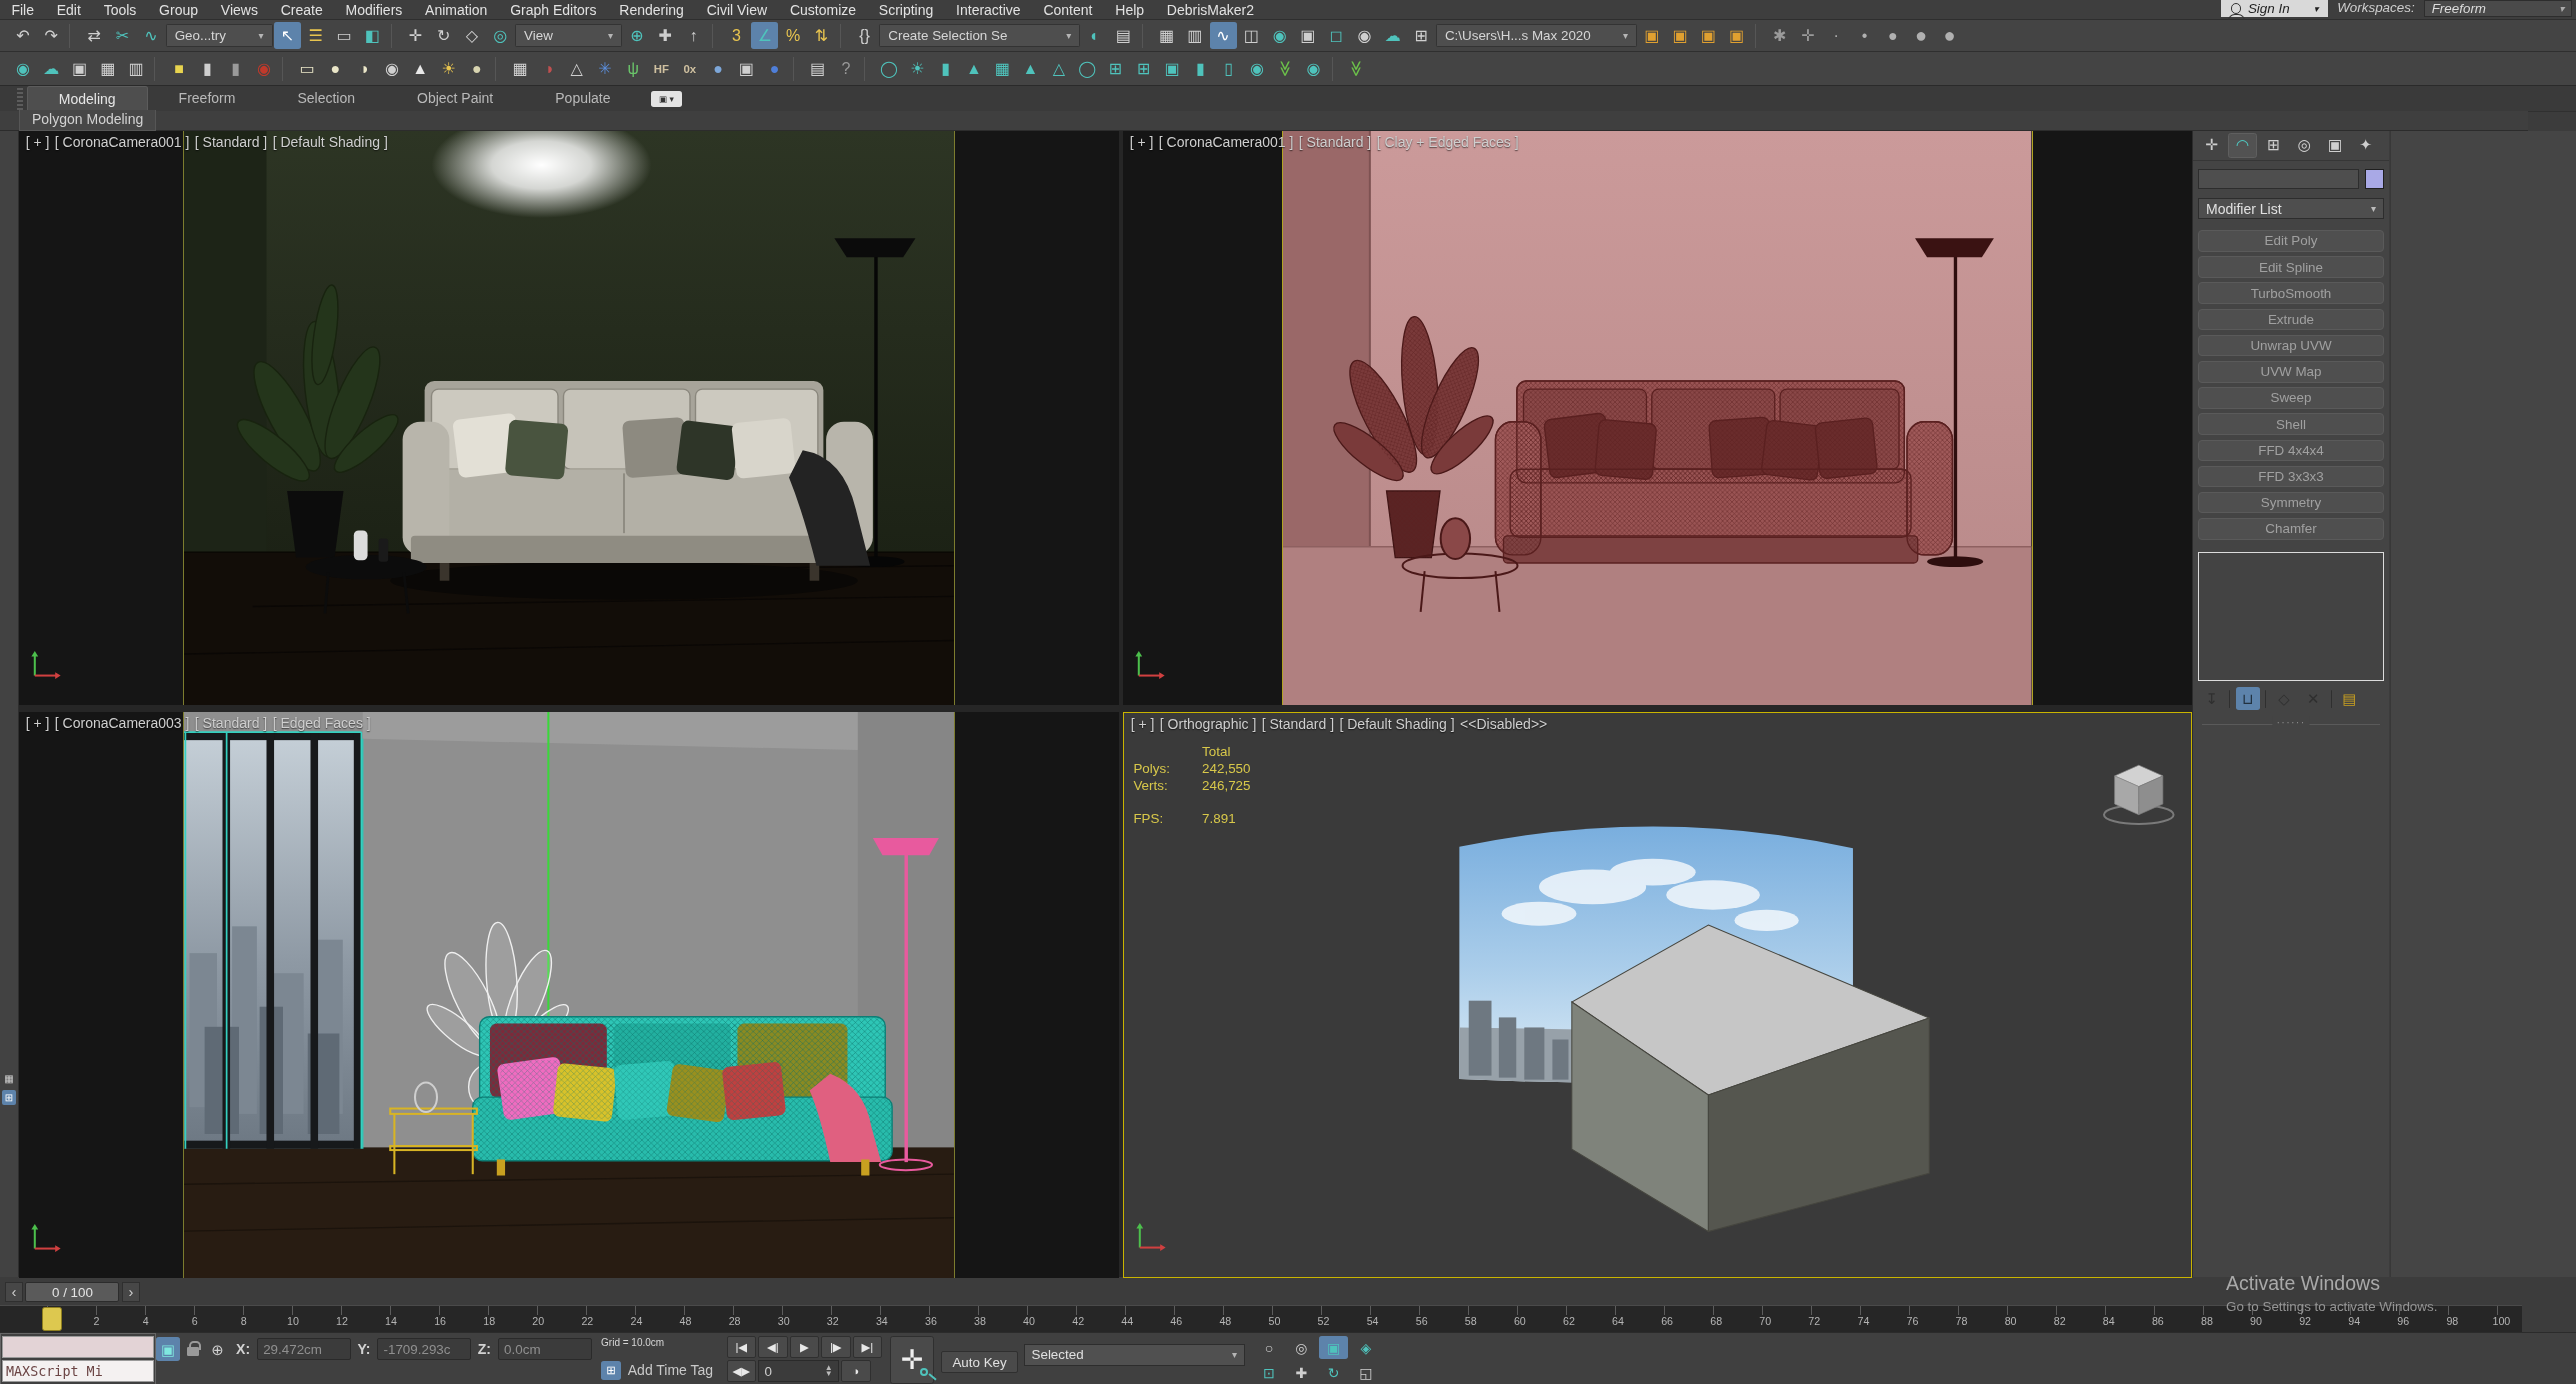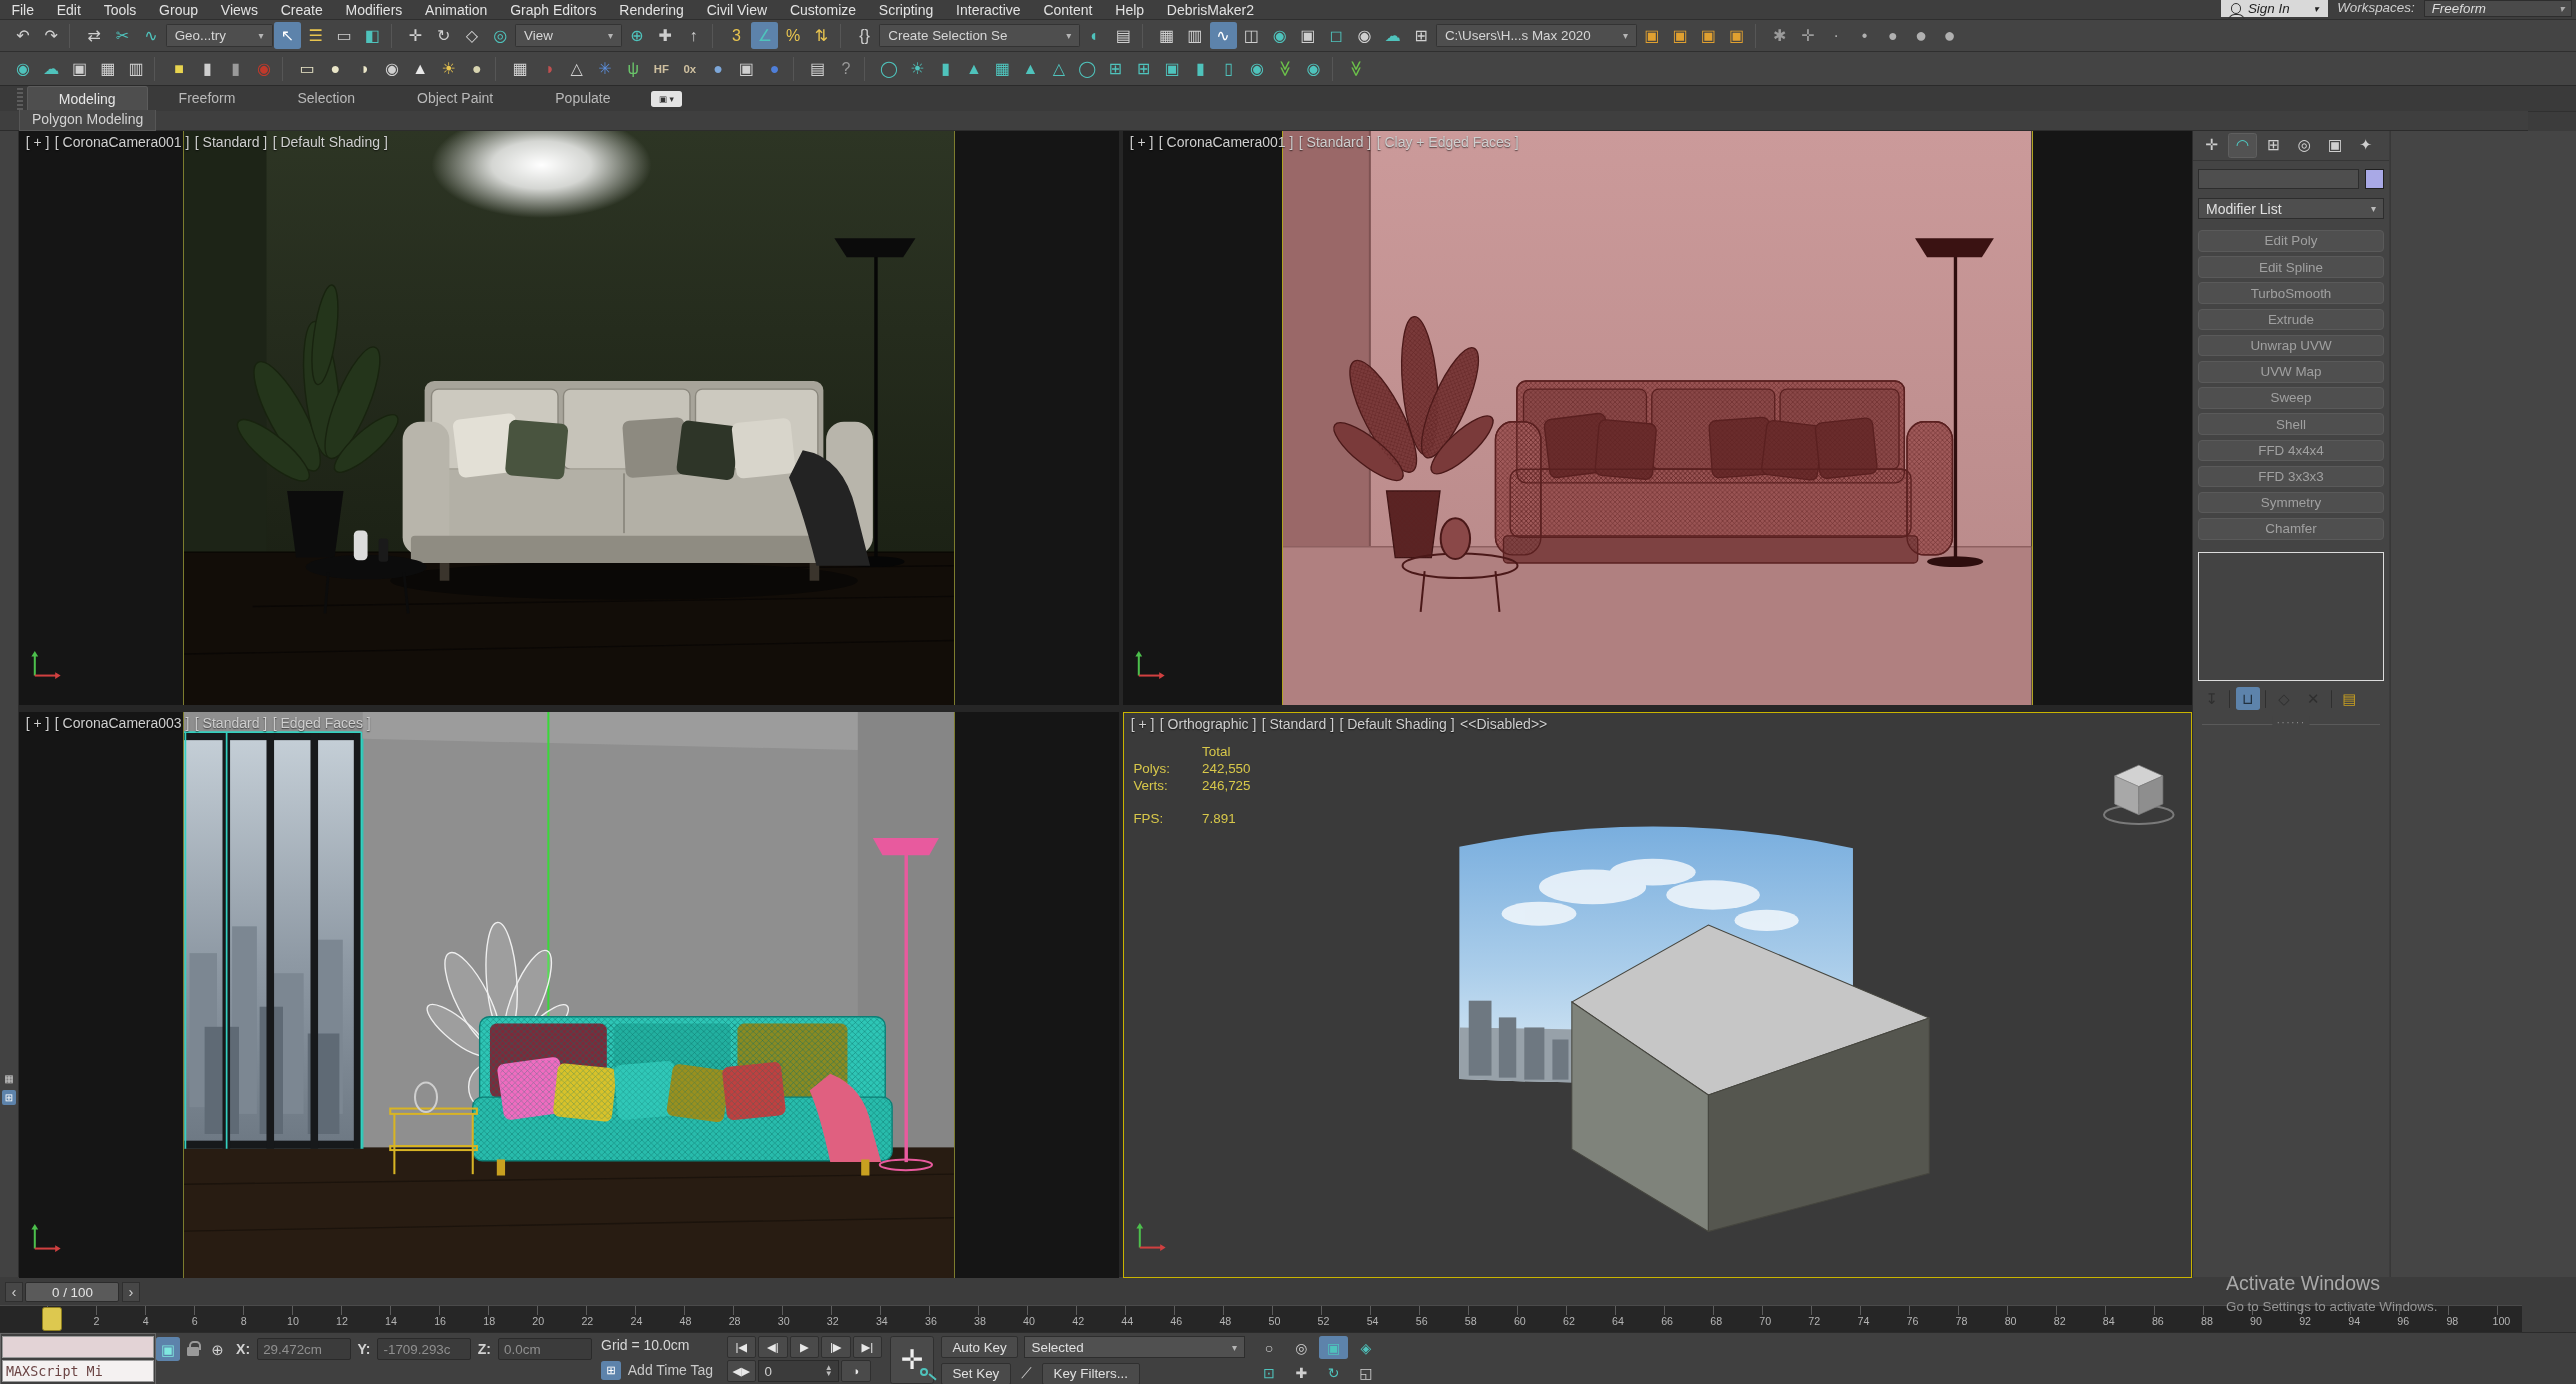--- a/index.html
+++ b/index.html
@@ -105,34 +105,34 @@
   .sel-status { font-size:13.4px; color:#d4d4d4; }
   .prompt-line { font-size:13.4px; color:#c4c4c4; }
   .coords { display:flex; align-items:center; gap:6.7px; padding-top:2.7px; height:29.5px; }
   .sq-ico { width:24px; height:24px; display:flex; align-items:center; justify-content:center; font-size:14.8px; border-radius:2.7px; color:#cfcfcf; }
   .sq-ico.on { background:#5d83ab; color:#7fe8df; }
   .lock { width:12px; height:9.4px; background:#9a9a9a; border-radius:1.3px; position:relative; margin-top:5.4px; }
   .lock::before { content:""; position:absolute; left:2px; top:-6px; width:8px; height:6.7px; border:2px solid #9a9a9a; border-bottom:none; border-radius:4.7px 4.7px 0 0; }
   .axlabel { font-size:14px; color:#d2d2d2; font-weight:bold; }
   .axfield { width:94px; height:21.5px; background:#3b3b3b; border:0.7px solid #2a2a2a; border-radius:2px; color:#8f8f8f; font-size:13.4px; display:flex; align-items:center; padding:0 5.4px; overflow:hidden; white-space:nowrap; }
   .midcol { display:flex; flex-direction:column; justify-content:space-between; padding:4px 0 5.4px 9.4px; }
-  .gridtxt { font-size:14px; color:#d6d6d6; }
+  .gridtxt { font-size:10px; color:#d6d6d6; }
   .timetag { display:flex; align-items:center; gap:6.7px; font-size:14px; color:#c9c9c9; }
   .cube-ico { width:20px; height:19px; background:#5d83ab; border-radius:2.7px; color:#fff; display:flex; align-items:center; justify-content:center; font-size:11.4px; }
   .playcluster { display:flex; flex-direction:column; gap:2.7px; padding:2.7px 0 0 13.4px; }
   .prow { display:flex; gap:2px; }
   .pbtn { width:29.5px; height:22px; background:#4a4a4a; border:0.7px solid #2f2f2f; border-radius:2px; color:#e8e8e8; font-size:11.4px; display:flex; align-items:center; justify-content:center; }
   .framefield { width:81px; height:22px; background:#3b3b3b; border:0.7px solid #2a2a2a; color:#cfcfcf; font-size:13.4px; display:flex; align-items:center; padding:0 5.4px; justify-content:space-between; }
   .spin { color:#bbb; font-size:8px; line-height:6.7px; text-align:center; }
   .setkeys { width:44px; height:48px; margin:2.7px 0 0 8px; background:#4a4a4a; border:0.7px solid #2f2f2f; border-radius:2.7px; position:relative; display:flex; align-items:center; justify-content:center; color:#f0f0f0; font-size:27px; }
   .keydot { position:absolute; right:5.4px; bottom:6.7px; width:8px; height:8px; border:2px solid #4fc3bc; border-radius:50%; }
   .keydot::after { content:""; position:absolute; left:6.7px; top:6px; width:9.4px; height:2px; background:#4fc3bc; transform:rotate(40deg); }
   .keycol { display:flex; flex-direction:column; gap:3.4px; padding:3.4px 0 0 6.7px; }
   .krow { display:flex; gap:5.4px; align-items:center; }
-  .kbtn { height:22px; padding:0 10.7px; background:#4a4a4a; border:0.7px solid #2f2f2f; border-radius:2px; color:#e0e0e0; font-size:13.4px; display:flex; align-items:center; }
+  .kbtn { height:22px; padding:0 10.7px; background:#4a4a4a; border:0.7px solid #2f2f2f; border-radius:2px; color:#e0e0e0; font-size:13.4px; display:flex; align-items:center;margin-top:15px; }
   .kdrop { width:221px; height:22px; background:#505050; border:0.7px solid #2d2d2d; color:#e0e0e0; font-size:13.4px; display:flex; align-items:center; padding:0 6.7px; }
   .kdrop::after { content:"▾"; margin-left:auto; color:#b5b5b5; font-size:10px; }
   .navgrid { margin-left:9.4px; padding-top:3.4px; display:grid; grid-template-columns:repeat(4,31px); grid-auto-rows:24px; gap:1.3px; }
   .navgrid .icon { width:29.5px; height:23px; font-size:14px; }
 
   .watermark { position:absolute; left:2226px; top:1272px; z-index:9; pointer-events:none; }
   .wm1 { font-size:19.5px; color:#bcbcbc; opacity:.85; }
   .wm2 { font-size:13.4px; color:#a6a6a6; opacity:.85; margin-top:4px; }
 </style>
 </head>

